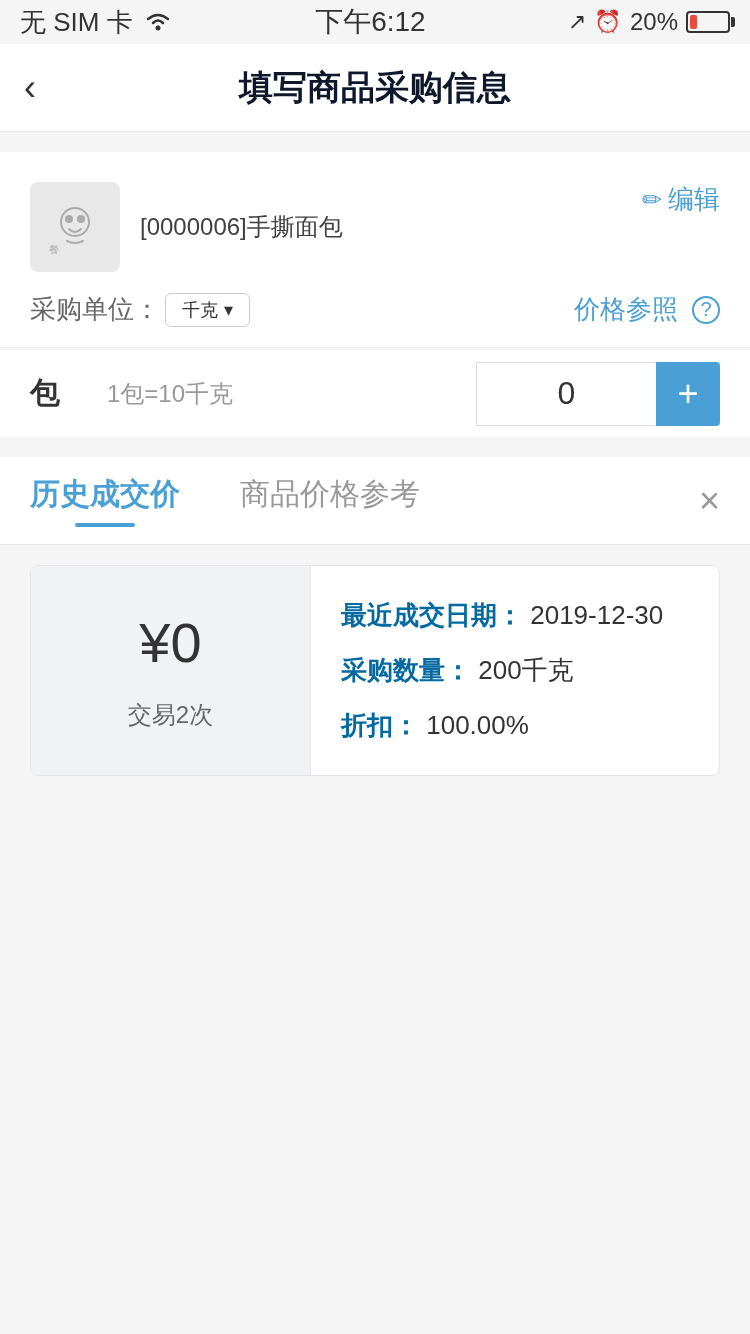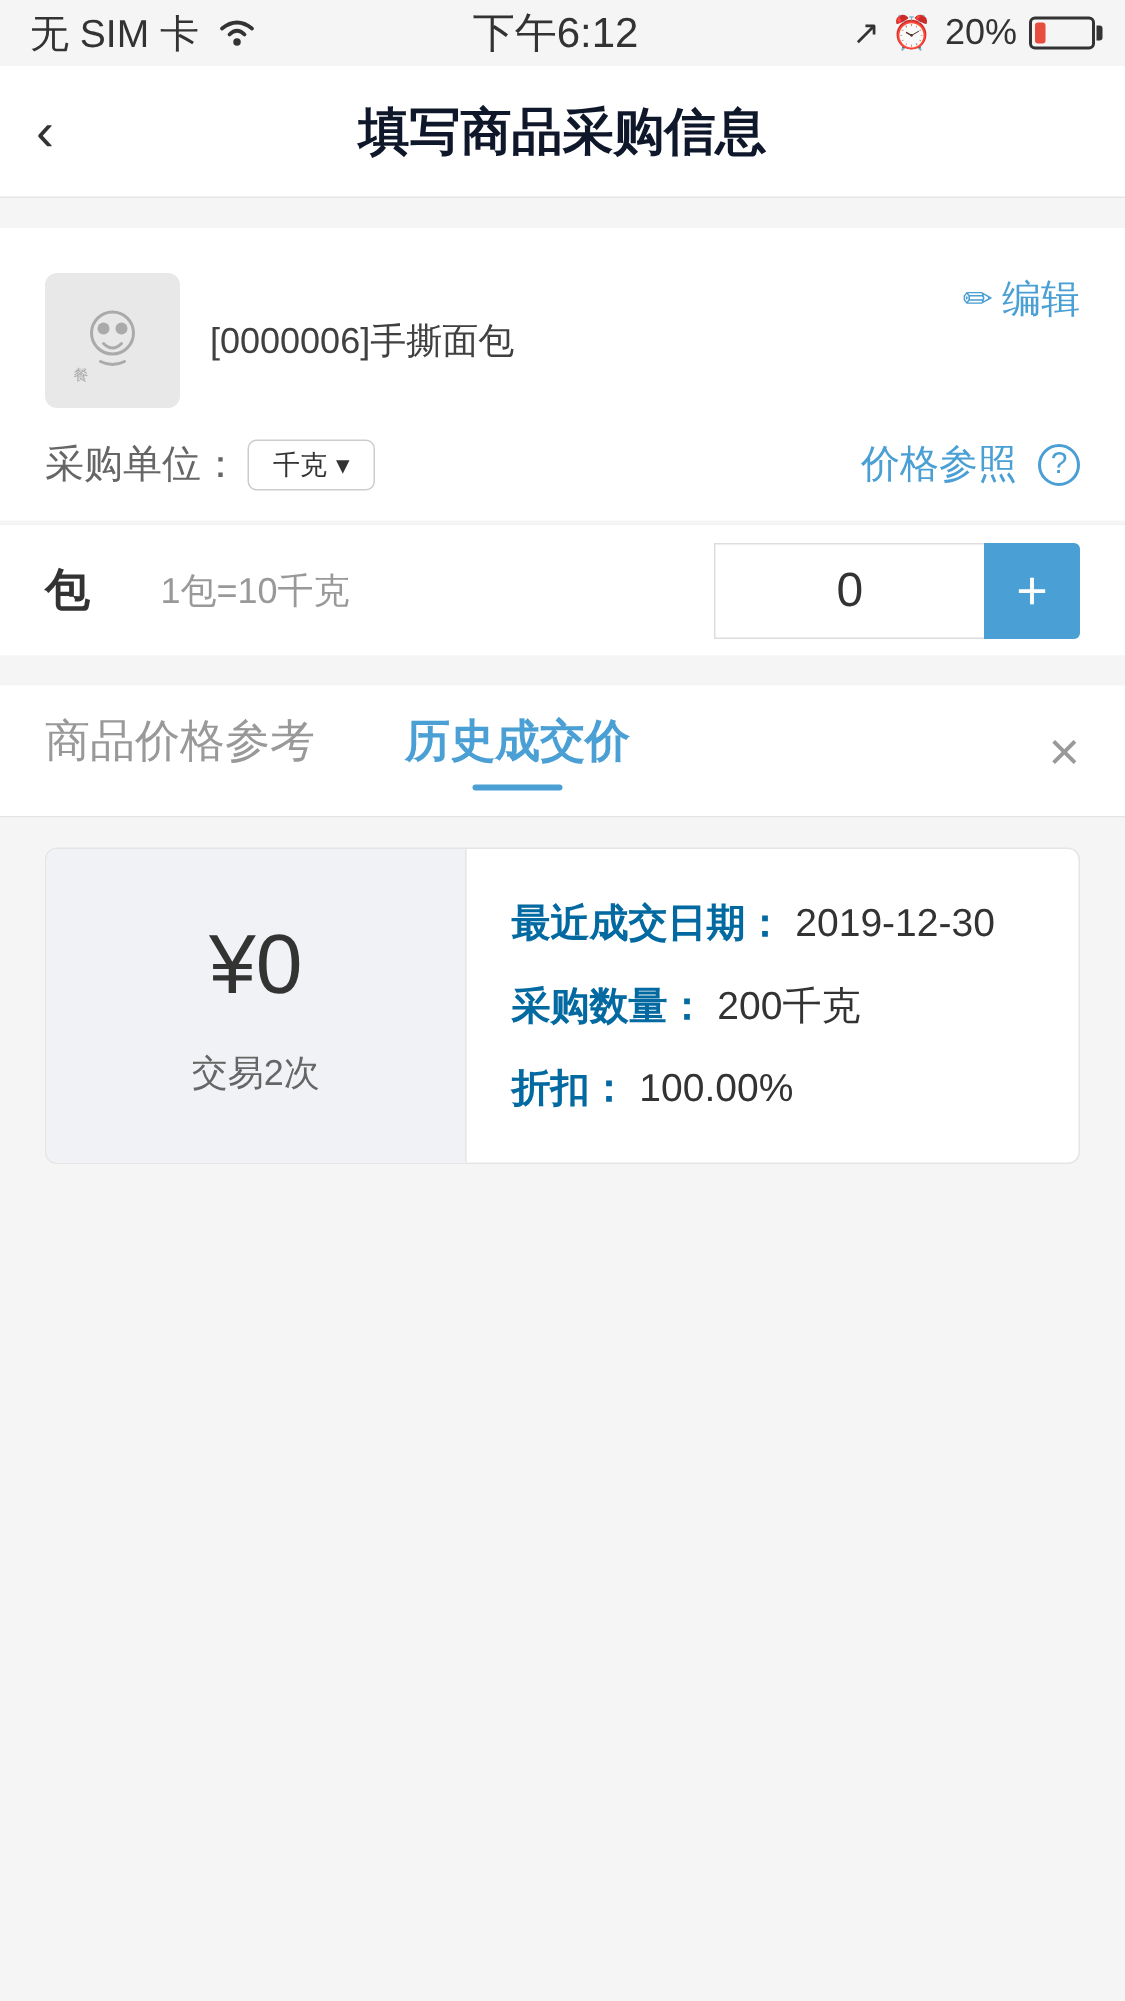--- a/index.html
+++ b/index.html
@@ -416,25 +416,25 @@
   </div>
   <div class="quantity-controls">
     <input class="quantity-input" type="text" value="0" style="">
     <button class="quantity-plus">+</button>
   </div>
 </div>
 
 <div class="tabs-section">
   <div class="tabs-header">
     <div class="tabs-list">
+      <div class="tab-item active">
+        <span>历史成交价</span>
+      </div>
       <div class="tab-item">
         <span>商品价格参考</span>
-      </div>
-      <div class="tab-item active">
-        <span>历史成交价</span>
       </div>
     </div>
     <span class="tab-close">×</span>
   </div>
 
   <div class="price-card-container">
     <div class="price-card">
       <div class="price-card-left">
         <div class="price-value">
           <span>¥</span><span>0</span>

